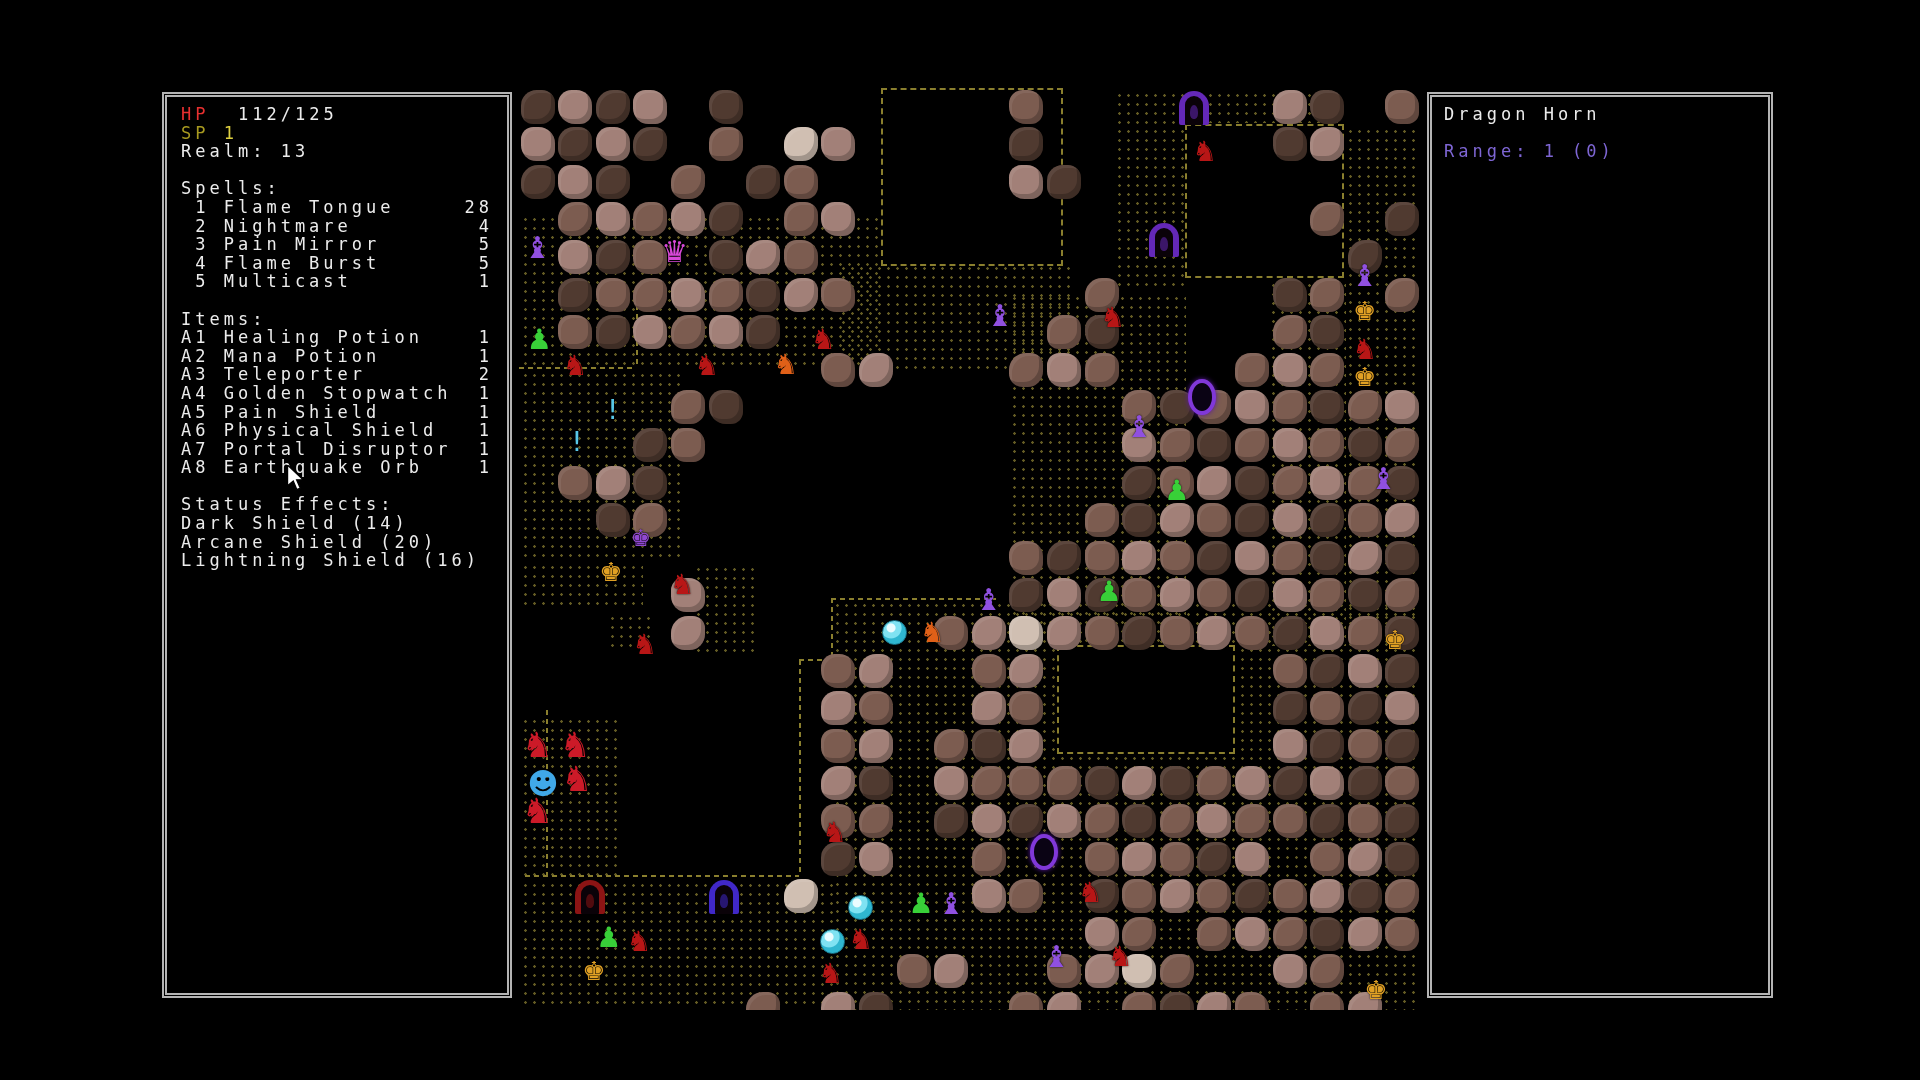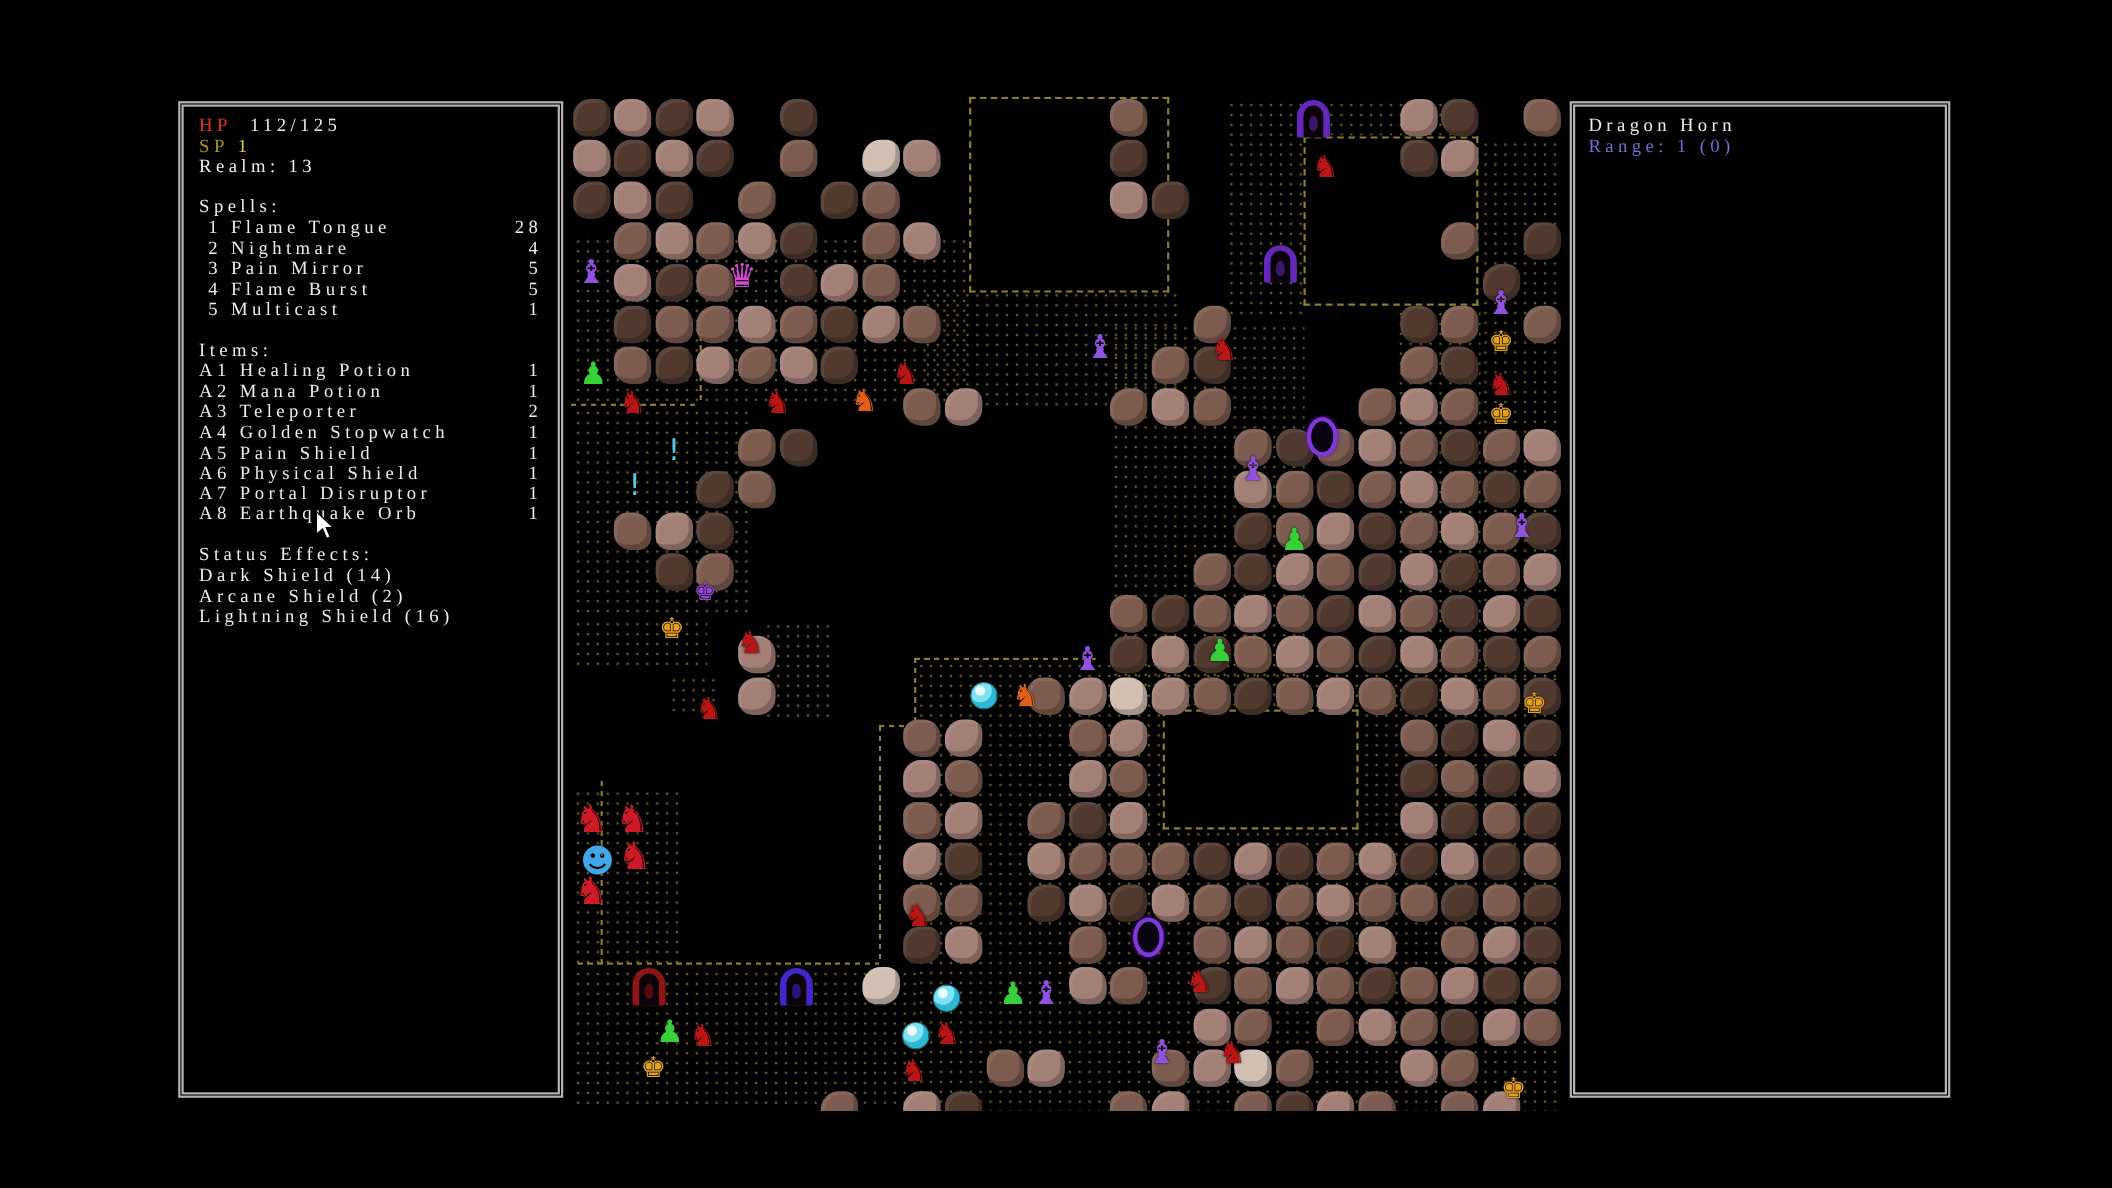--- a/index.html
+++ b/index.html
@@ -1,18 +1,18 @@
 <!DOCTYPE html>
 <html><head>
 <meta charset="utf-8">
 <style>
   html,body{margin:0;padding:0;background:#000;}
   body{width:1920px;height:1080px;position:relative;overflow:hidden;
        font-family:"DejaVu Sans Mono",monospace;color:#ececec;}
-  .panel{position:absolute;box-sizing:border-box;border:5px double #b4b4b4;background:#000;font-family:Liberation Serif, serif;}
+  .panel{position:absolute;box-sizing:border-box;border:5px double #b4b4b4;background:#000;}
   #left-panel{left:162px;top:92px;width:350px;height:906px;padding:8px 14px;}
   #right-panel{left:1427px;top:92px;width:346px;height:906px;padding:8px 12px;}
   .ln{height:18.6px;line-height:18.6px;font-size:17px;letter-spacing:4px;white-space:pre;}
   .row{display:flex;justify-content:space-between;}
   .hp{color:#e83030;} .sp-l{color:#a89a20;} .sp-v{color:#ded040;}
   .range{color:#7e66d4;}
   #menu-block{position:absolute;left:14px;top:827px;right:14px;}
   #map-region{position:absolute;left:519px;top:88px;width:903px;height:922px;overflow:hidden;background:#000;}
   .floor{position:absolute;background-image:radial-gradient(circle,#6f6628 1.1px,rgba(0,0,0,0) 1.5px);
          background-size:9px 9px;background-position:2px 3px;opacity:.9;}
@@ -58,21 +58,21 @@
       <div class="ln row"><span>A4 Golden Stopwatch</span><span>1</span></div>
       <div class="ln row"><span>A5 Pain Shield</span><span>1</span></div>
       <div class="ln row"><span>A6 Physical Shield</span><span>1</span></div>
       <div class="ln row"><span>A7 Portal Disruptor</span><span>1</span></div>
       <div class="ln row"><span>A8 Earthquake Orb</span><span>1</span></div>
     </div>
   <div class="ln"></div>
   <div class="ln">Status Effects:</div>
   <div id="status-list">
       <div class="ln">Dark Shield (14)</div>
-      <div class="ln">Arcane Shield (2)</div>
+      <div class="ln">Arcane Shield (20)</div>
       <div class="ln">Lightning Shield (16)</div>
     </div>
 </div>
 
 <div id="map-region">
     <div class="floor" style="left: 0px; top: 124.1px; width: 361px; height: 156px;"></div>
     <div class="floor" style="left: 0px; top: 280.1px; width: 165.4px; height: 191.8px;"></div>
     <div class="floor" style="left: 0px; top: 471.9px; width: 124.1px; height: 45.1px;"></div>
     <div class="floor" style="left: 86.5px; top: 522.6px; width: 48.9px; height: 41.4px;"></div>
     <div class="floor" style="left: 0px; top: 626px; width: 97.8px; height: 163.6px;"></div>
@@ -415,20 +415,20 @@
     <div class="ent" style="left: 323.4px; top: 832.8px; color: rgb(184, 22, 22); font-size: 28px;">♞</div>
     <div class="ent" style="left: 518.9px; top: 849.8px; color: rgb(144, 80, 224); font-size: 30px;">♝</div>
     <div class="ent" style="left: 582.8px; top: 849.8px; color: rgb(184, 22, 22); font-size: 28px;">♞</div>
     <div class="ent" style="left: 56.4px; top: 864.8px; color: rgb(224, 160, 36); font-size: 26px;">♚</div>
     <div class="ent" style="left: 293.3px; top: 866.7px; color: rgb(184, 22, 22); font-size: 28px;">♞</div>
     <div class="ent" style="left: 838.5px; top: 883.6px; color: rgb(224, 160, 36); font-size: 26px;">♚</div>
   </div>
 
 <div class="panel" id="right-panel">
   <div class="ln">Dragon Horn</div>
-  <div class="ln range" style="color: rgb(126, 102, 212);">Range: 1 (0)</div>
+  <div class="ln range" style="margin-top: 18px; color: rgb(126, 102, 212);">Range: 1 (0)</div>
 </div>
 
 <div id="cursor">
   <svg width="22" height="26" viewBox="0 0 13 20">
     <polygon points="0,0 0,16 4.4,12.4 7.2,19 9.8,17.8 7,11.4 12,11.4" fill="#ffffff" stroke="#000000" stroke-width="1"></polygon>
   </svg>
 </div>
 
 </body></html>

